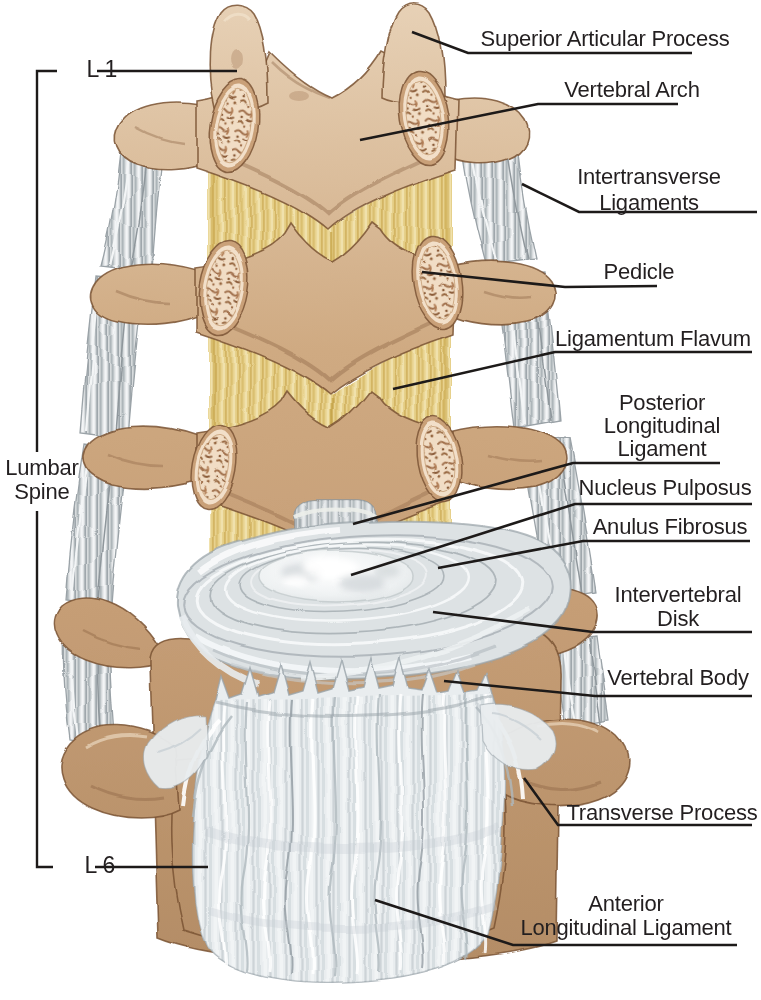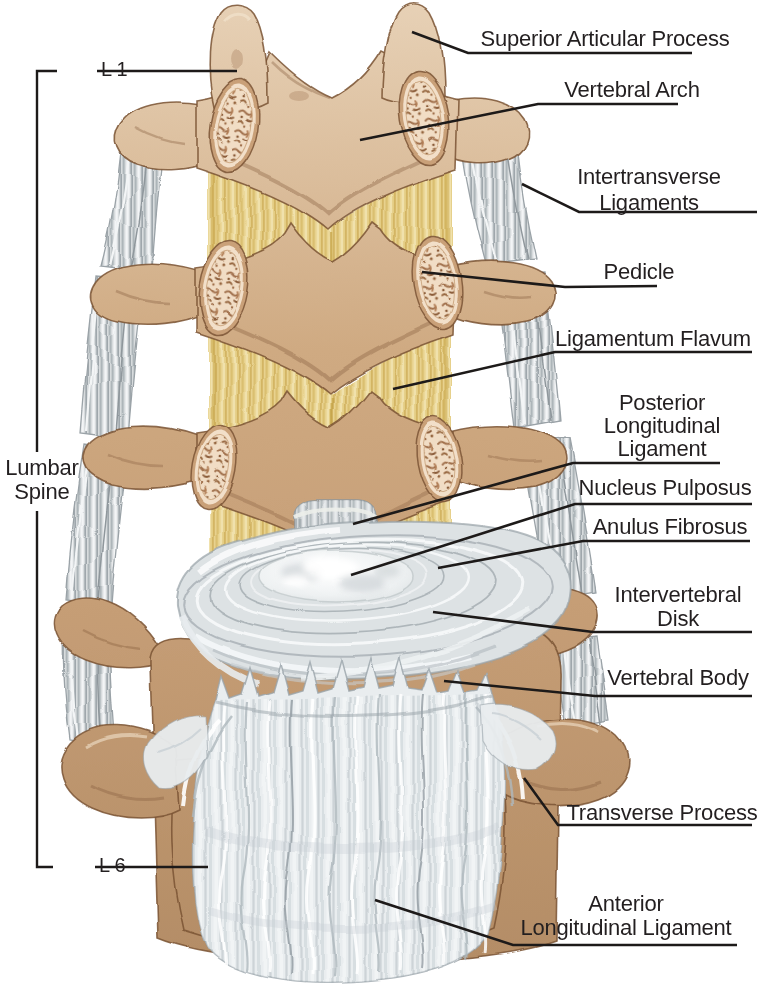--- a/index.html
+++ b/index.html
@@ -3,21 +3,21 @@
 <meta charset="utf-8">
 <style>
   html,body{margin:0;padding:0;background:#ffffff;}
   #stage{position:relative;width:761px;height:1000px;background:#ffffff;overflow:hidden;
          font-family:"Liberation Sans",sans-serif;}
   #art-svg{position:absolute;left:0;top:0;}
   .lbl{position:absolute;width:300px;color:#231f20;font-size:22px;line-height:26px;
        text-align:center;letter-spacing:-0.2px;white-space:nowrap;}
   .lbl.tight{line-height:23px;}
   .lbl.mid{line-height:24px;}
-  .lbl.big{font-size:20px;width:60px;text-align:left;margin-left:44px;}
+  .lbl.big{font-size:23px;width:60px;text-align:right;}
   .lbl.leftside{width:100px;line-height:24px;}
 </style>
 </head>
 <body>
 
 <div id="stage">
 
 <svg id="art-svg" width="761" height="1000" viewBox="0 0 761 1000">
   <defs>
     <linearGradient id="boneG" gradientUnits="userSpaceOnUse" x1="0" y1="0" x2="0" y2="1000">

